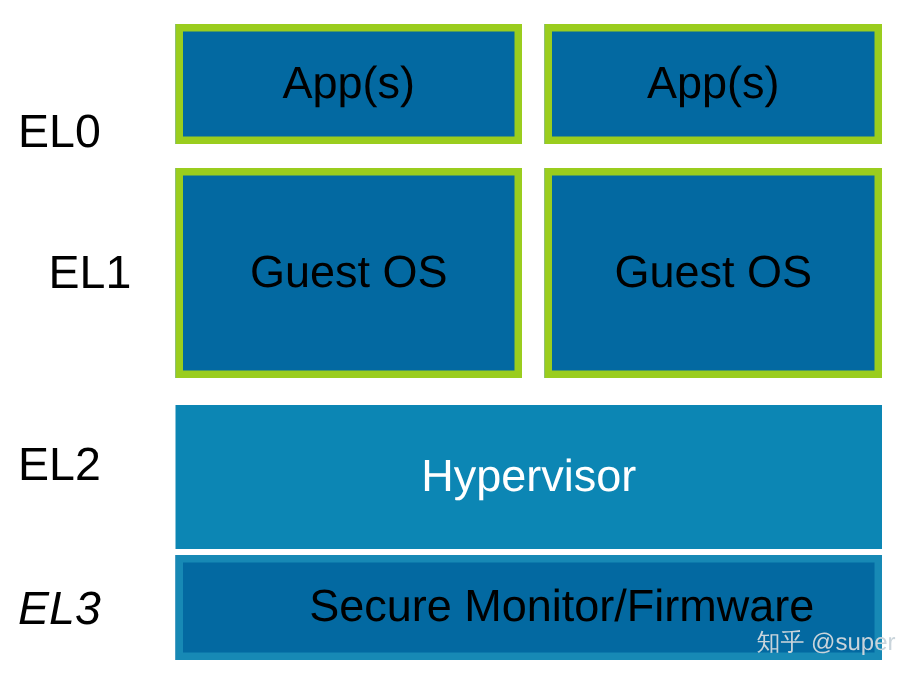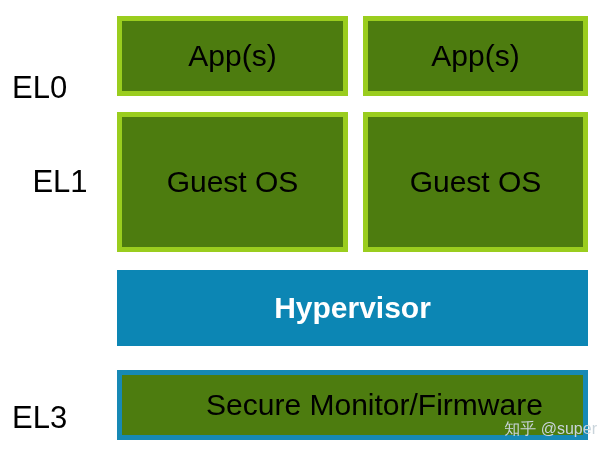--- a/index.html
+++ b/index.html
@@ -31,21 +31,21 @@
     font-family: "Liberation Sans", sans-serif;
   }
 
   
   .box {
     position: absolute;
     box-sizing: border-box;
     display: flex;
     align-items: center;
     justify-content: center;
-    background: #4d7c0f;
+    background: #0369a1;
   }
   .box-label {
     font-size: 30px;
     line-height: 1.05;
     white-space: nowrap;
     text-align: center;
   }
 
   
   .box.green {
@@ -104,26 +104,27 @@
   <div class="el-label" style="top:166px;text-align:center;">EL1</div>
 
   <div class="box green" style="left:117px; top:112px; width:231px; height:140px;">
     <span class="box-label">Guest OS</span>
   </div>
 
   <div class="box green" style="left:363px; top:112px; width:225px; height:140px;">
     <span class="box-label">Guest OS</span>
   </div>
 
+  <div class="el-label" style="top:294px;">EL2</div>
 
-  <div class="box teal-fill" style="left:117px; top:270px; width:471px; height:76px;font-weight:bold;">
+  <div class="box teal-fill" style="left:117px; top:270px; width:471px; height:96px;">
     <span class="box-label">Hypervisor</span>
   </div>
 
-  <div class="el-label" style="top:402px;">EL3</div>
+  <div class="el-label" style="top:390px;font-style:italic;">EL3</div>
 
   <div class="box teal-outline" style="left:117px; top:370px; width:471px; height:70px;">
     <span class="box-label">Secure Monitor/Firmware</span>
   </div>
 
   <div class="watermark">知乎 @super</div>
 
 </div>
 
 </body></html>

